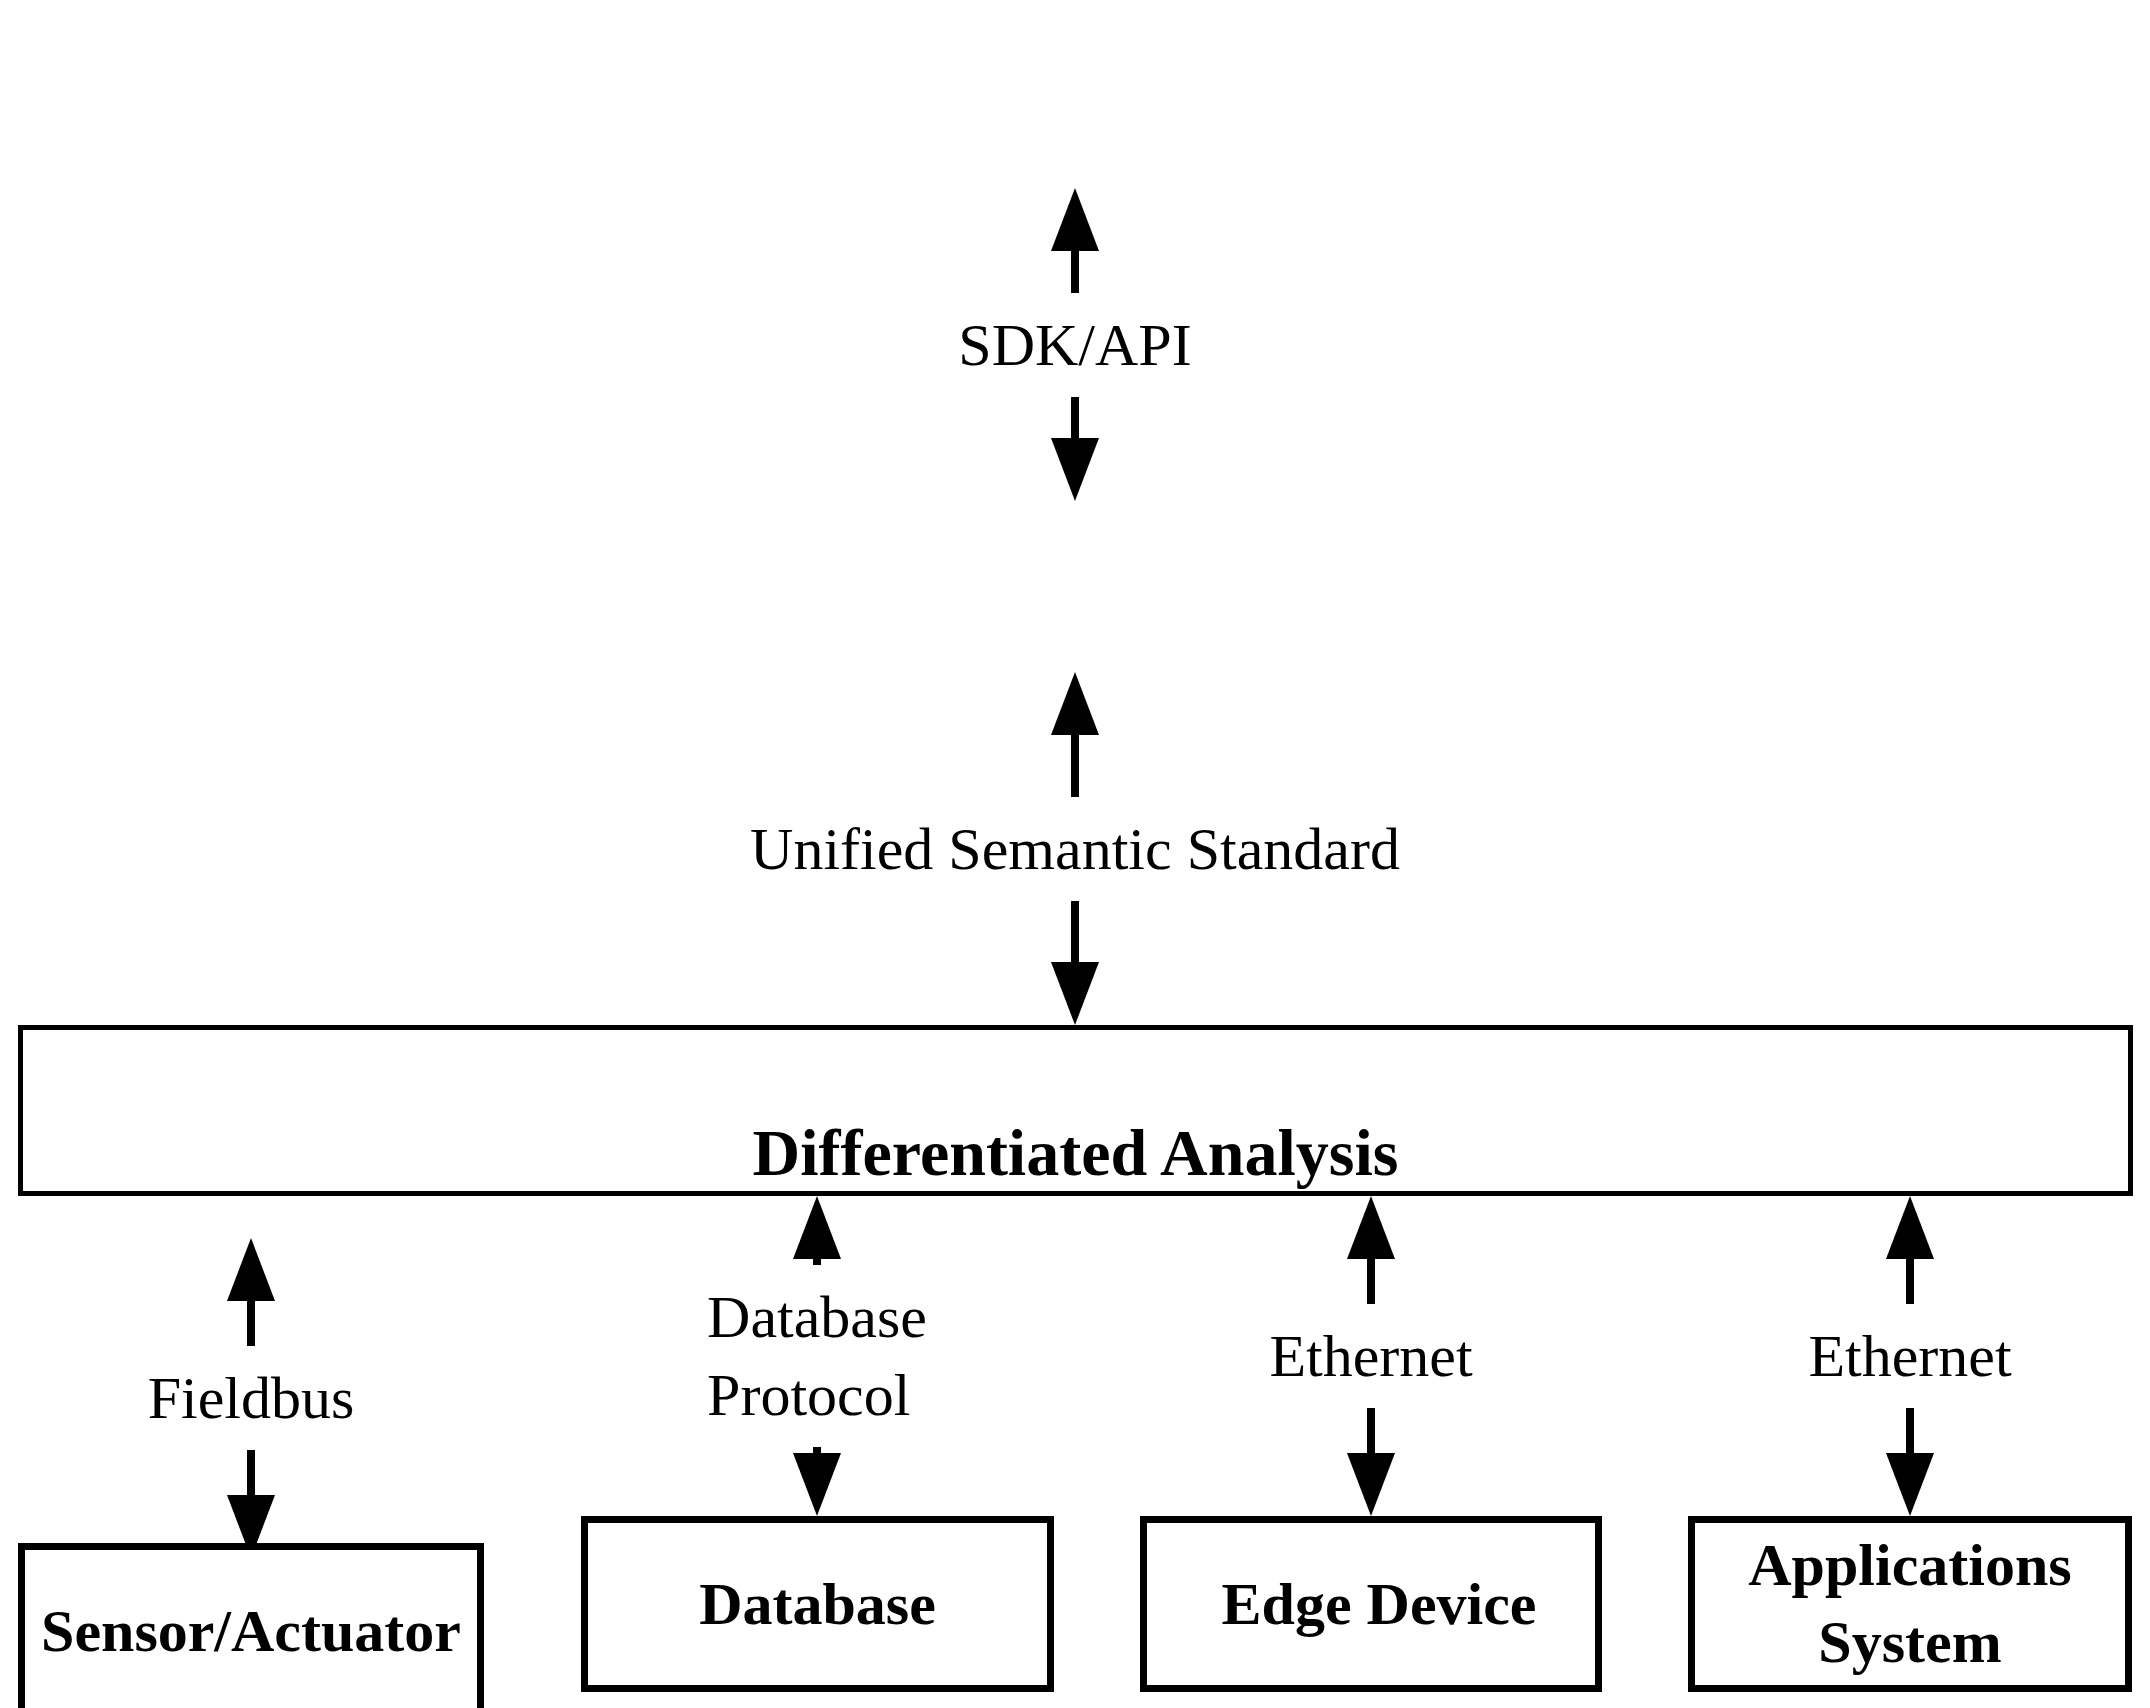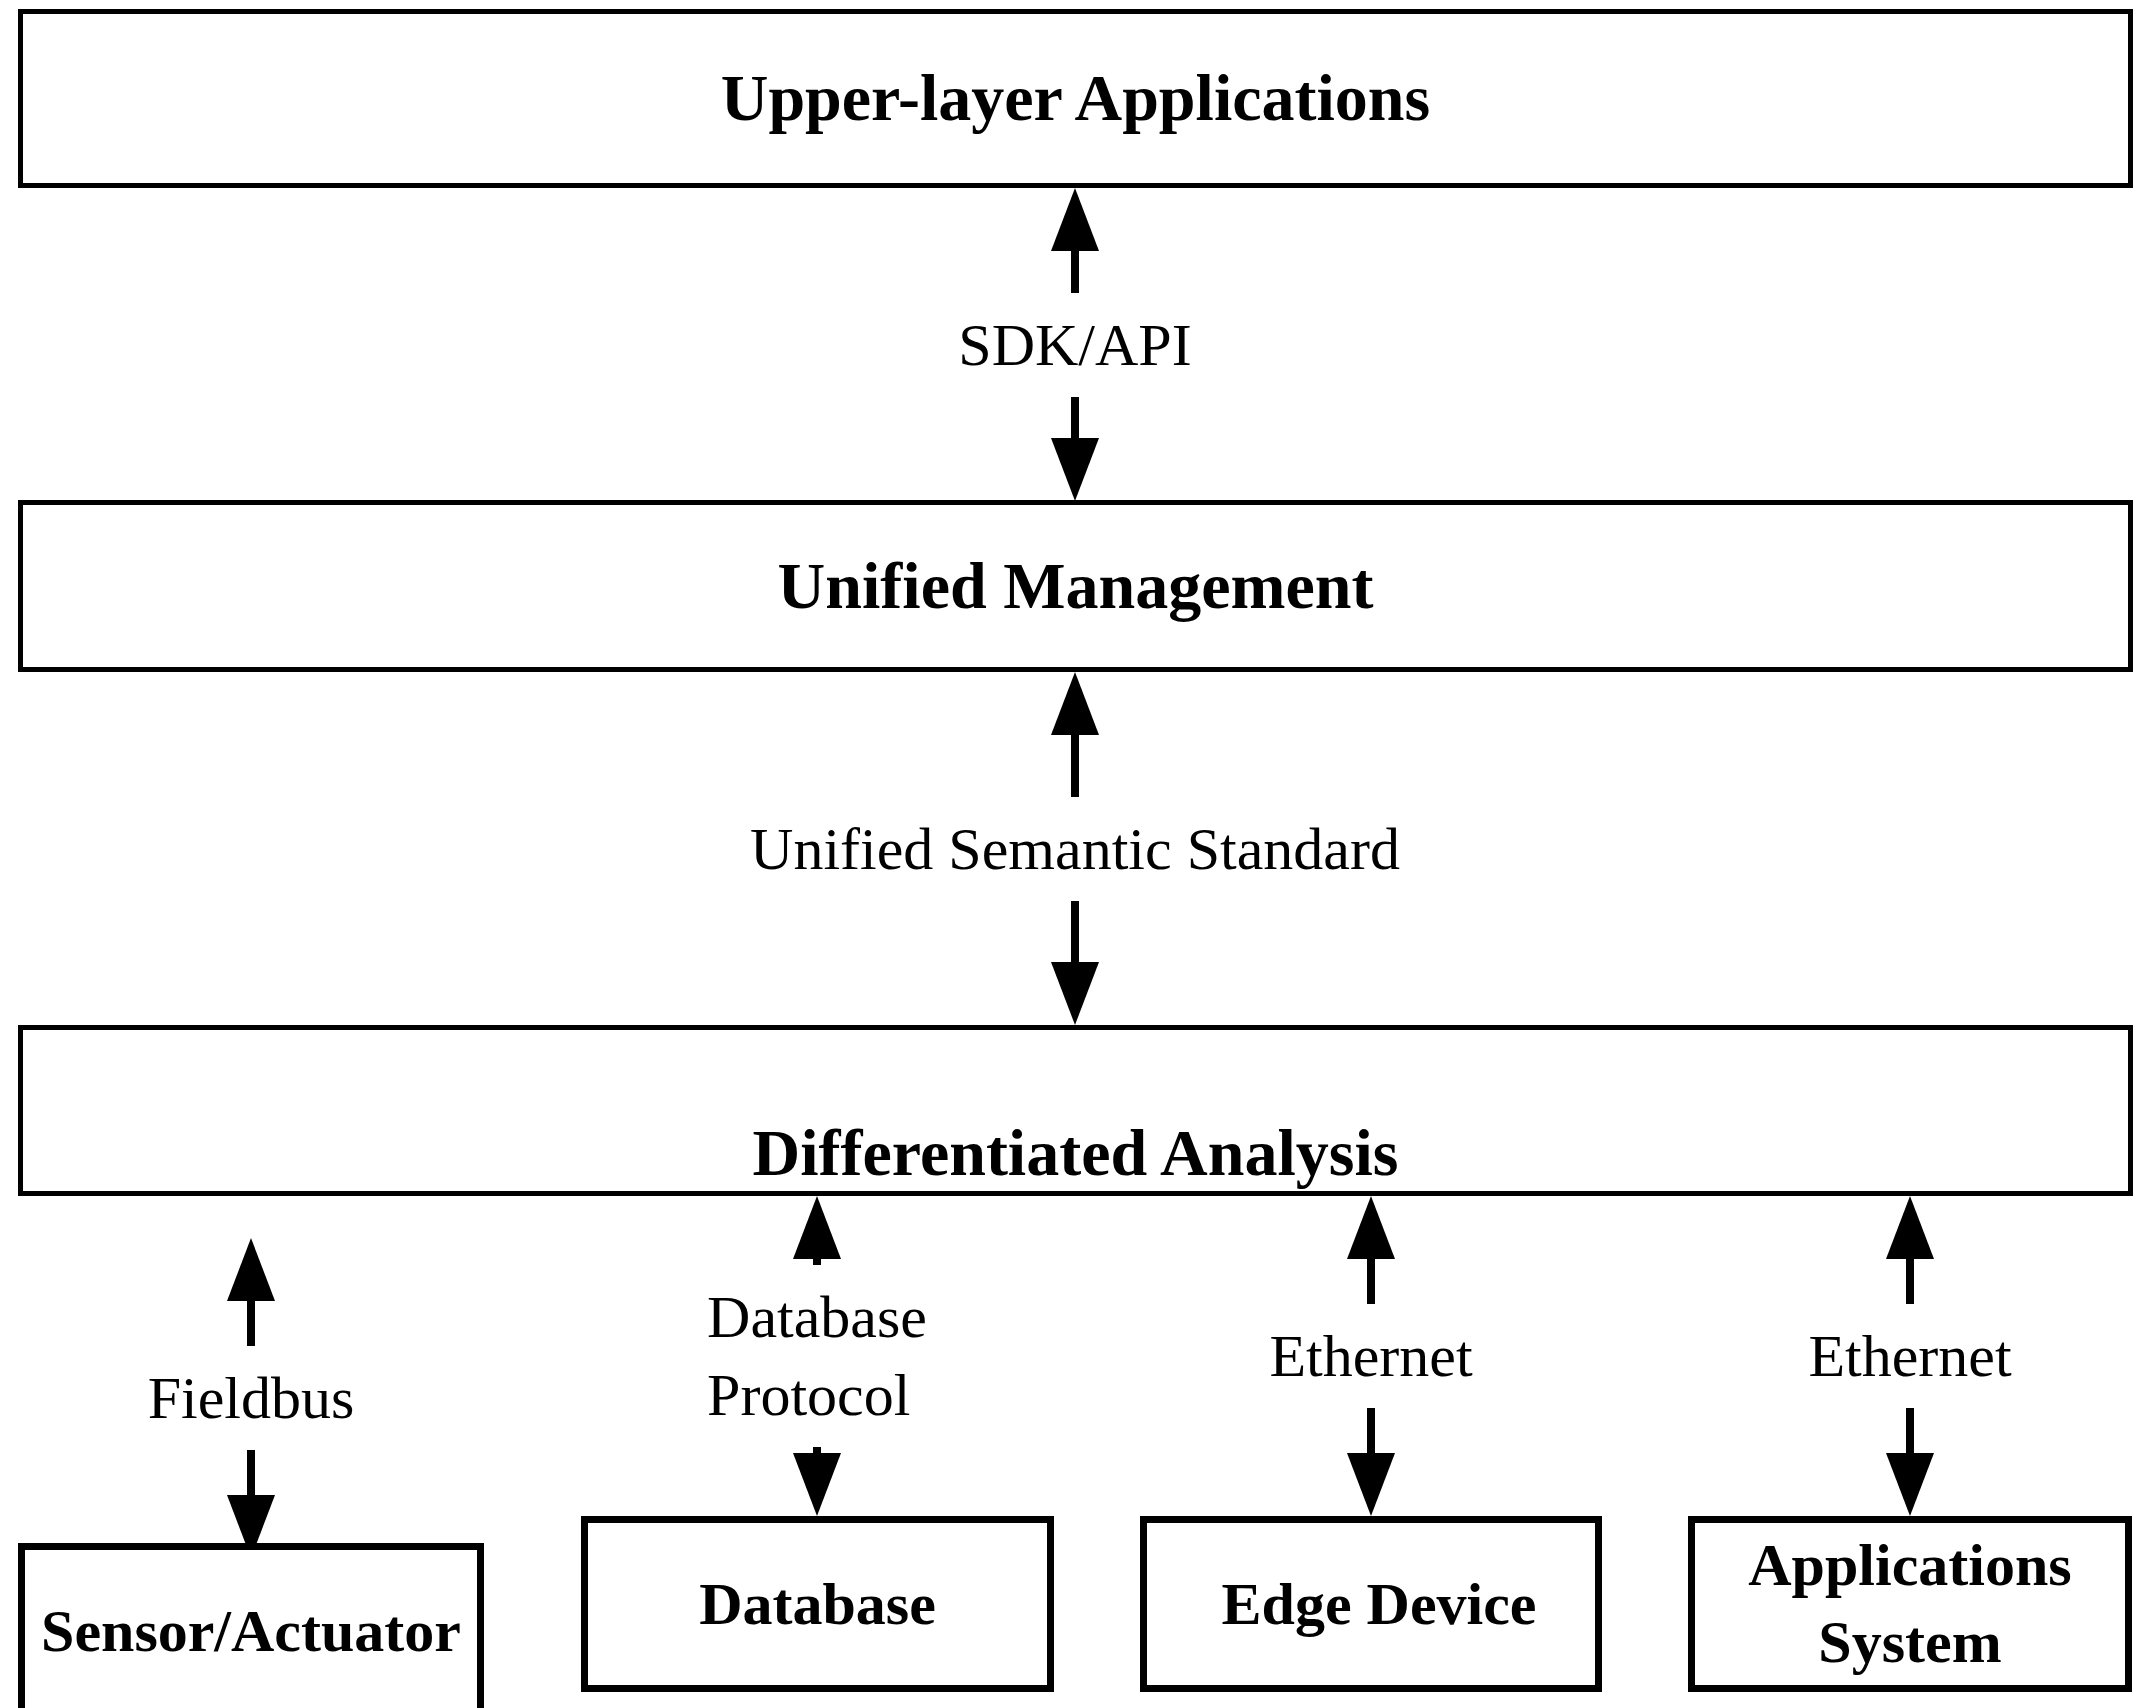--- a/index.html
+++ b/index.html
@@ -107,27 +107,21 @@
   #arrow-fieldbus       { left: 226px;  top: 1196px; height: 320px; margin-top: 42px; }
   #arrow-db-protocol    { left: 792px; top: 1196px; height: 320px; }
   #arrow-ethernet-edge  { left: 1346px; top: 1196px; height: 320px; }
   #arrow-ethernet-info  { left: 1885px; top: 1196px; height: 320px; }
 </style>
 </head>
 <body>
 
 <div class="canvas">
 
-  <div class="layer-box" id="layer-upper">
-    <span>Upper-layer Applications</span>
-  </div>
 
-  <div class="layer-box" id="layer-unified">
-    <span>Unified Management</span>
-  </div>
 
   <div class="layer-box" id="layer-diff">
     <span>Differentiated Analysis</span>
   </div>
 
   <div class="v-arrow" id="arrow-sdk-api">
     <span class="arrowhead up"></span>
     <span class="arrow-shaft"></span>
     <span class="arrowhead down"></span>
     <span class="arrow-label">SDK/API</span>

